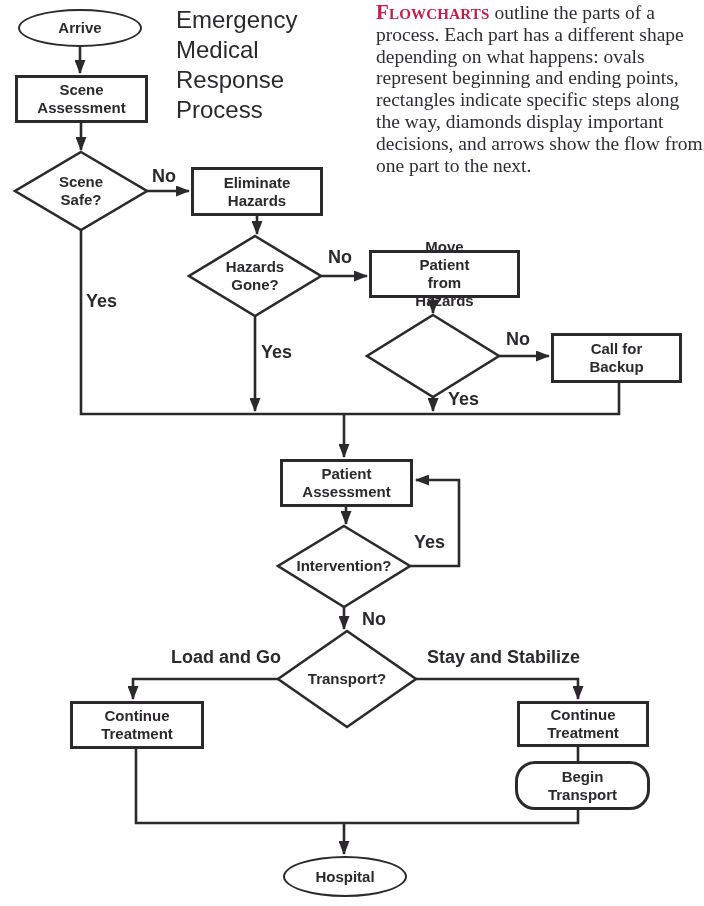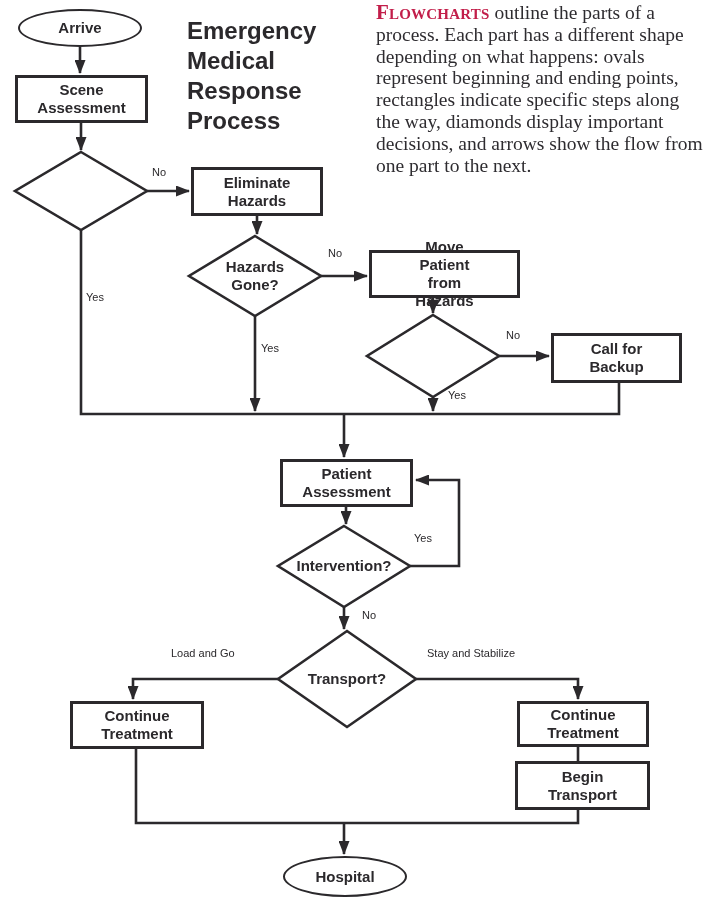--- a/index.html
+++ b/index.html
@@ -22,25 +22,25 @@
     text-align:center;font-weight:bold;font-size:15px;line-height:18px;
     color:var(--ink);background:var(--paper);border:3px solid var(--ink);
     box-sizing:border-box;padding:0 34px;
   }
   .node.oval{border-radius:50%;border-width:2px;padding:0 6px;}
   .dlabel{
     position:absolute;display:flex;align-items:center;justify-content:center;
     text-align:center;font-weight:bold;font-size:15px;line-height:18px;color:var(--ink);
   }
   .elabel{
-    position:absolute;font-weight:normal;font-size:11px;color:var(--ink);white-space:nowrap;
+    position:absolute;font-weight:bold;font-size:18px;color:var(--ink);white-space:nowrap;
   }
   .title{
-    position:absolute;left:172px;top:1px;width:152px;margin:15px;
-    font-size:24px;font-weight:bold;line-height:30px;color:var(--ink);
+    position:absolute;left:172px;top:1px;width:152px;margin:4px;
+    font-size:24px;font-weight:normal;line-height:30px;color:var(--ink);
   }
   .intro{
     position:absolute;left:376px;top:2px;width:327px;margin:0;
     font-family:"Liberation Serif",serif;font-size:19.5px;line-height:21.8px;color:#2e2c30;
   }
   .lead{
     font-family:Liberation Serif, serif;font-weight:bold;
     font-variant:small-caps;font-size:21px;color:var(--accent);
     letter-spacing:.2px;margin-right:5px;
   }
@@ -88,23 +88,24 @@
   <p class="intro"><span class="lead">Flowcharts</span><span>outline the parts of a process. Each part has a different shape depending on what happens: ovals represent beginning and ending points, rectangles indicate specific steps along the way, diamonds display important decisions, and arrows show the flow from one part to the next.</span></p>
 
   <div class="node oval" style="left:18px;top:9px;width:124px;height:38px;">Arrive</div>
   <div class="node" style="left:15px;top:75px;width:133px;height:48px;">Scene Assessment</div>
   <div class="node" style="left:191px;top:167px;width:132px;height:49px;">Eliminate Hazards</div>
   <div class="node" style="left:369px;top:250px;width:151px;height:48px;">Move Patient from Hazards</div>
   <div class="node" style="left:551px;top:333px;width:131px;height:50px;">Call for Backup</div>
   <div class="node" style="left:280px;top:459px;width:133px;height:48px;">Patient Assessment</div>
   <div class="node" style="left:70px;top:701px;width:134px;height:48px;">Continue Treatment</div>
   <div class="node" style="left:517px;top:701px;width:132px;height:46px;">Continue Treatment</div>
-  <div class="node" style="left:515px;top:761px;width:135px;height:49px;">Begin Transport</div>
+  <div class="node" style="left:515px;top:761px;width:135px;height:49px;border-radius:20px;">Begin Transport</div>
   <div class="node oval" style="left:283px;top:856px;width:124px;height:41px;">Hospital</div>
 
+  <div class="dlabel" style="left:41px;top:173px;width:80px;height:36px;">Scene Safe?</div>
   <div class="dlabel" style="left:210px;top:258px;width:90px;height:36px;">Hazards Gone?</div>
   <div class="dlabel" style="left:284px;top:557px;width:120px;height:18px;">Intervention?</div>
   <div class="dlabel" style="left:287px;top:670px;width:120px;height:18px;">Transport?</div>
 
   <div class="elabel" style="left:152px;top:166px;">No</div>
   <div class="elabel" style="left:86px;top:291px;">Yes</div>
   <div class="elabel" style="left:328px;top:247px;">No</div>
   <div class="elabel" style="left:261px;top:342px;">Yes</div>
   <div class="elabel" style="left:506px;top:329px;">No</div>
   <div class="elabel" style="left:448px;top:389px;">Yes</div>

